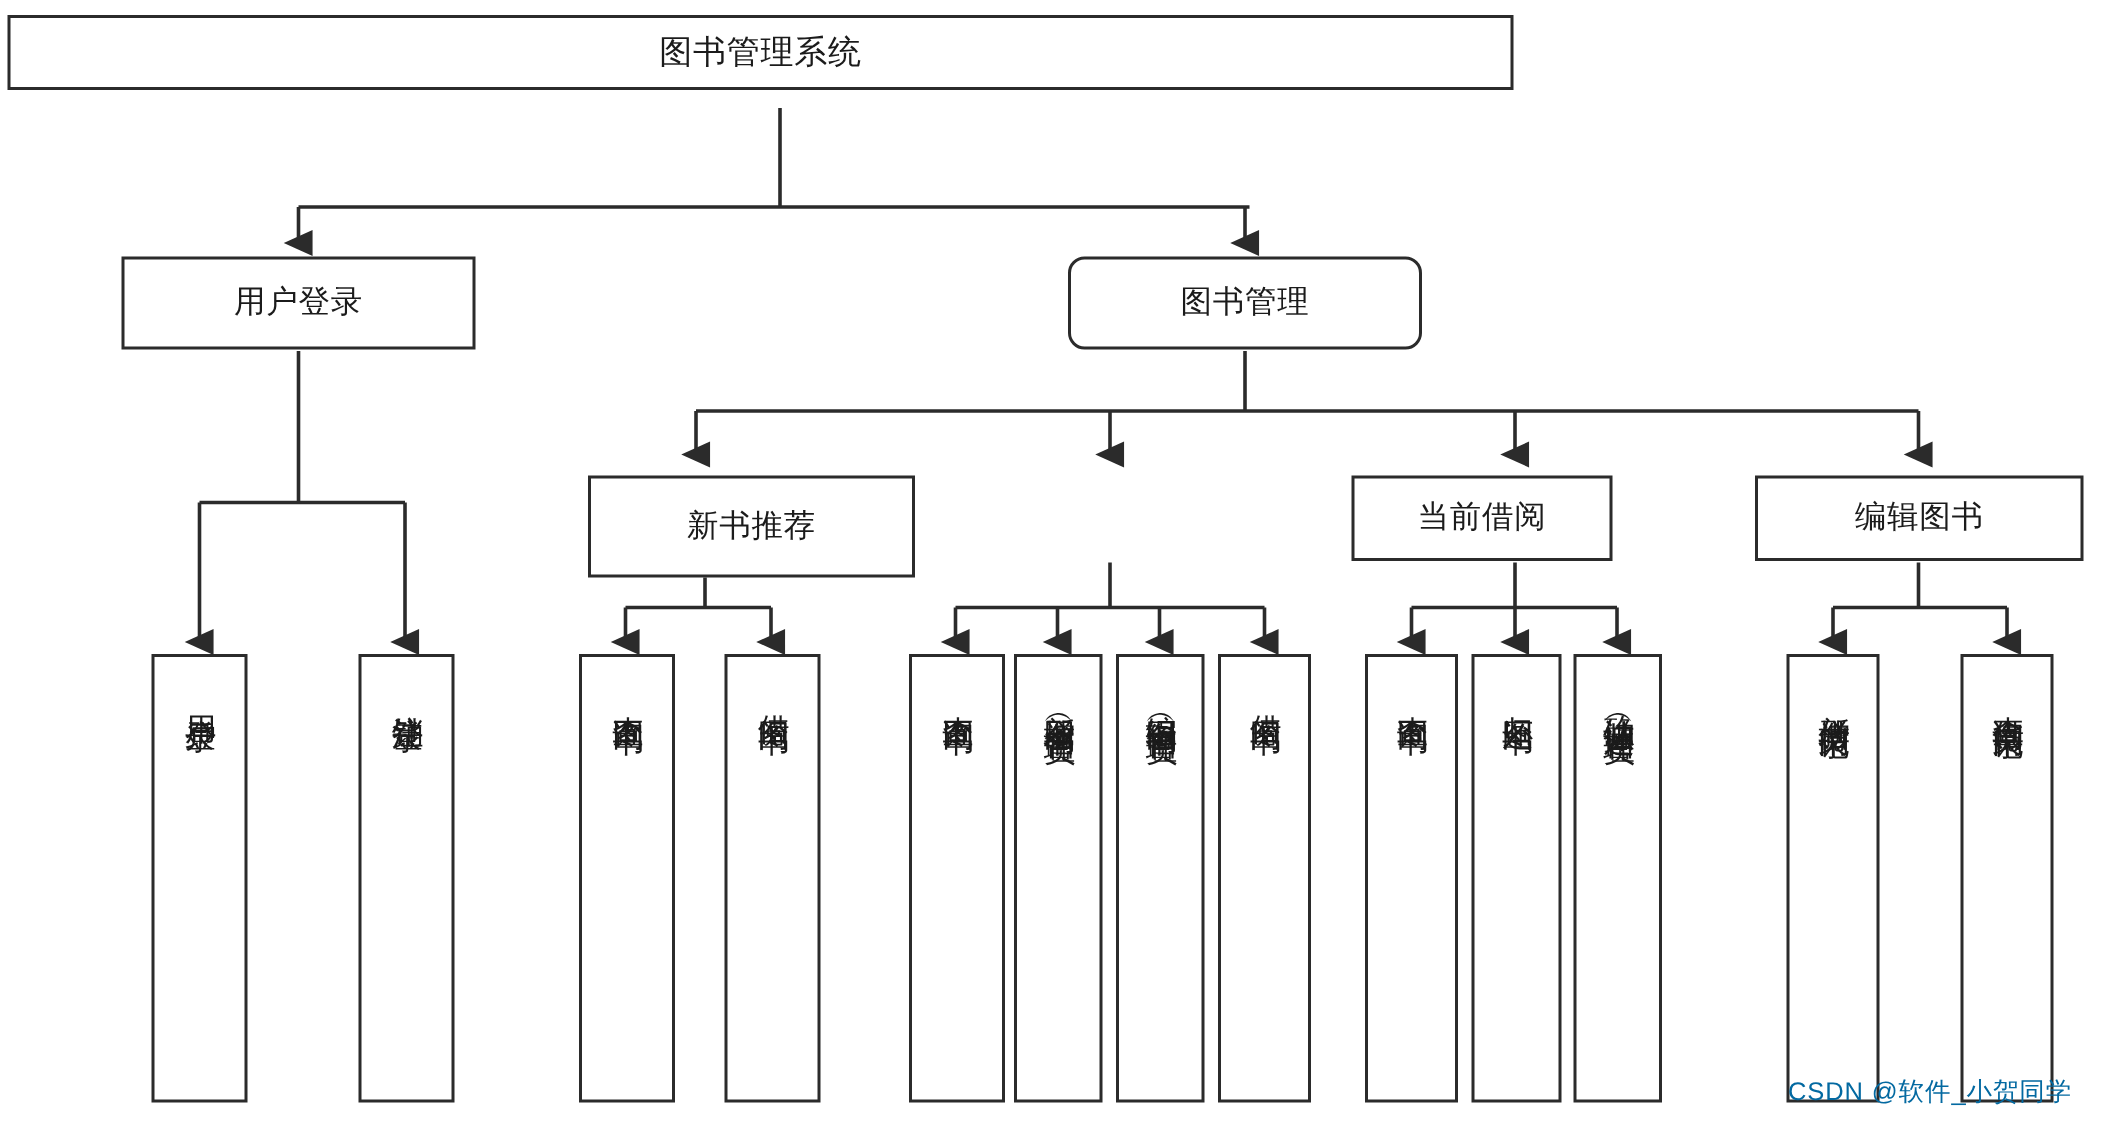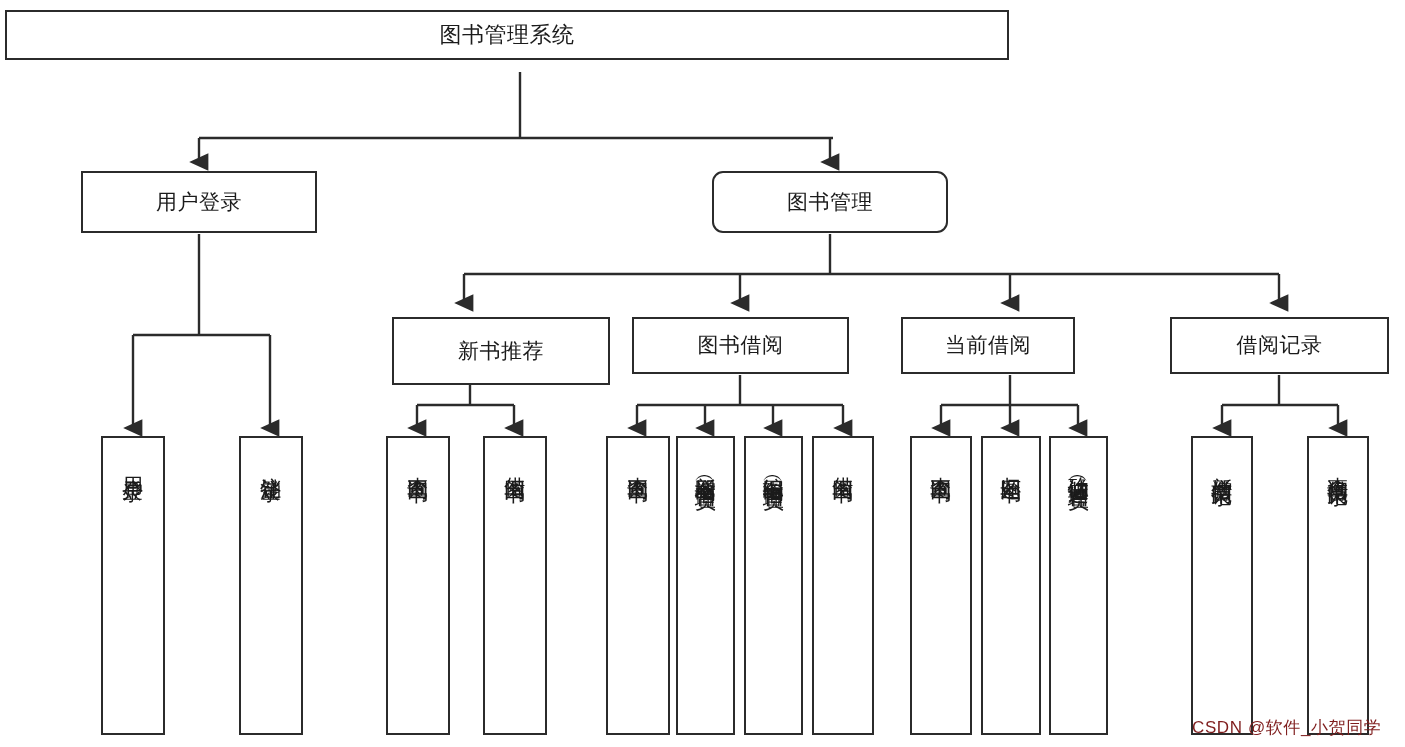--- a/index.html
+++ b/index.html
@@ -58,21 +58,21 @@
     writing-mode: vertical-rl;
     text-orientation: upright;
     font-size: 21px;
     line-height: 1.32;
     letter-spacing: 2px;
     white-space: pre;
   }
   .watermark {
     position: absolute;
     font-size: 17px;
-    color: #7f1d1d;
+    color: #0369a1;
     letter-spacing: 0.6px;
     white-space: nowrap;
     user-select: none;
   }
 </style>
 </head>
 <body>
 
 <div id="diagram-root">
 
@@ -133,28 +133,25 @@
   <div class="node horizontal" style="left:81px; top:171px; width:236px; height:62px;">
     <span class="node-label">用户登录</span>
   </div>
   <div class="node horizontal" style="left:712px; top:171px; width:236px; height:62px;border-radius:11px;">
     <span class="node-label">图书管理</span>
   </div>
 
   <div class="node horizontal" style="left:361px; top:317px; width:218px; height:68px;margin-left:31px;">
     <span class="node-label">新书推荐</span>
   </div>
-  <div class="node horizontal" style="left:632px; top:317px; width:217px; height:57px;">
-    <span class="node-label">图书借阅</span>
-  </div>
   <div class="node horizontal" style="left:901px; top:317px; width:174px; height:57px;">
     <span class="node-label">当前借阅</span>
   </div>
   <div class="node horizontal" style="left:1170px; top:317px; width:219px; height:57px;">
-    <span class="node-label">借阅记录</span>
+    <span class="node-label">编辑图书</span>
   </div>
 
   <div class="node vertical" style="left:101px; top:436px; width:64px; height:299px;">
     <span class="node-label">用户登录</span>
   </div>
   <div class="node vertical" style="left:239px; top:436px; width:64px; height:299px;">
     <span class="node-label">注销登录</span>
   </div>
 
   <div class="node vertical" style="left:386px; top:436px; width:64px; height:299px;">

